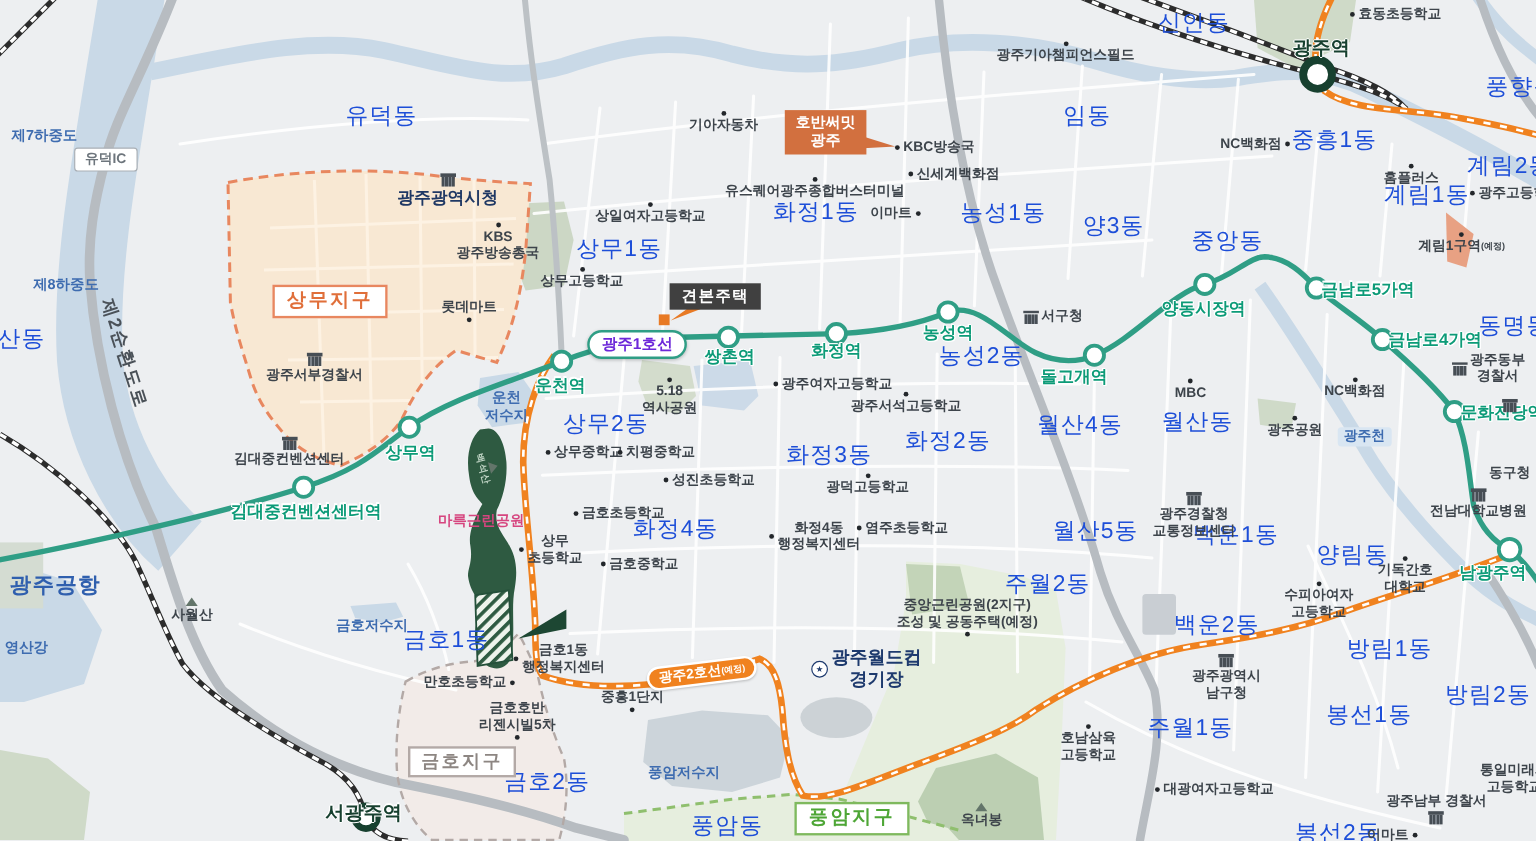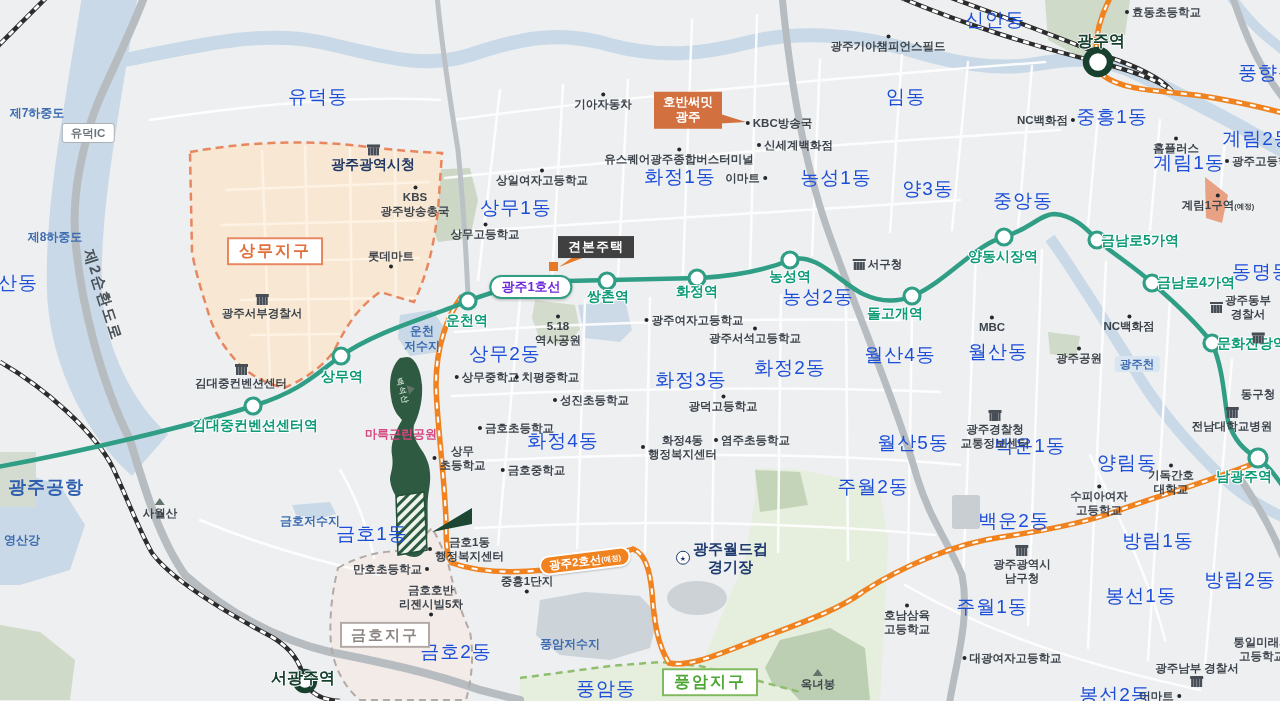--- a/index.html
+++ b/index.html
@@ -847,20 +847,27 @@
           <span class="line">통일미래과</span>
           <span class="line">고등학교</span>
         </span>
       </div>
       <div class="lbl poi pos-col" style="left: 818px; top: 680px; transform: translate(-50%, -50%);">
         <span class="micon"></span>
         <span class="txt">
           <span class="line">옥녀봉</span>
         </span>
       </div>
+      <div class="lbl poi pos-col" style="left: 806px; top: 514px; transform: translate(-50%, -50%);">
+        <span class="txt">
+          <span class="line">중앙근린공원(2지구)</span>
+          <span class="line">조성 및 공동주택(예정)</span>
+        </span>
+        <span class="dot"></span>
+      </div>
       <div class="lbl d-orange pos-col" style="left: 275px; top: 251px; transform: translate(-50%, -50%);">
         <span class="txt">
           <span class="line">상무지구</span>
         </span>
       </div>
       <div class="lbl d-gray pos-col" style="left: 385px; top: 635px; transform: translate(-50%, -50%);">
         <span class="txt">
           <span class="line">금호지구</span>
         </span>
       </div>

